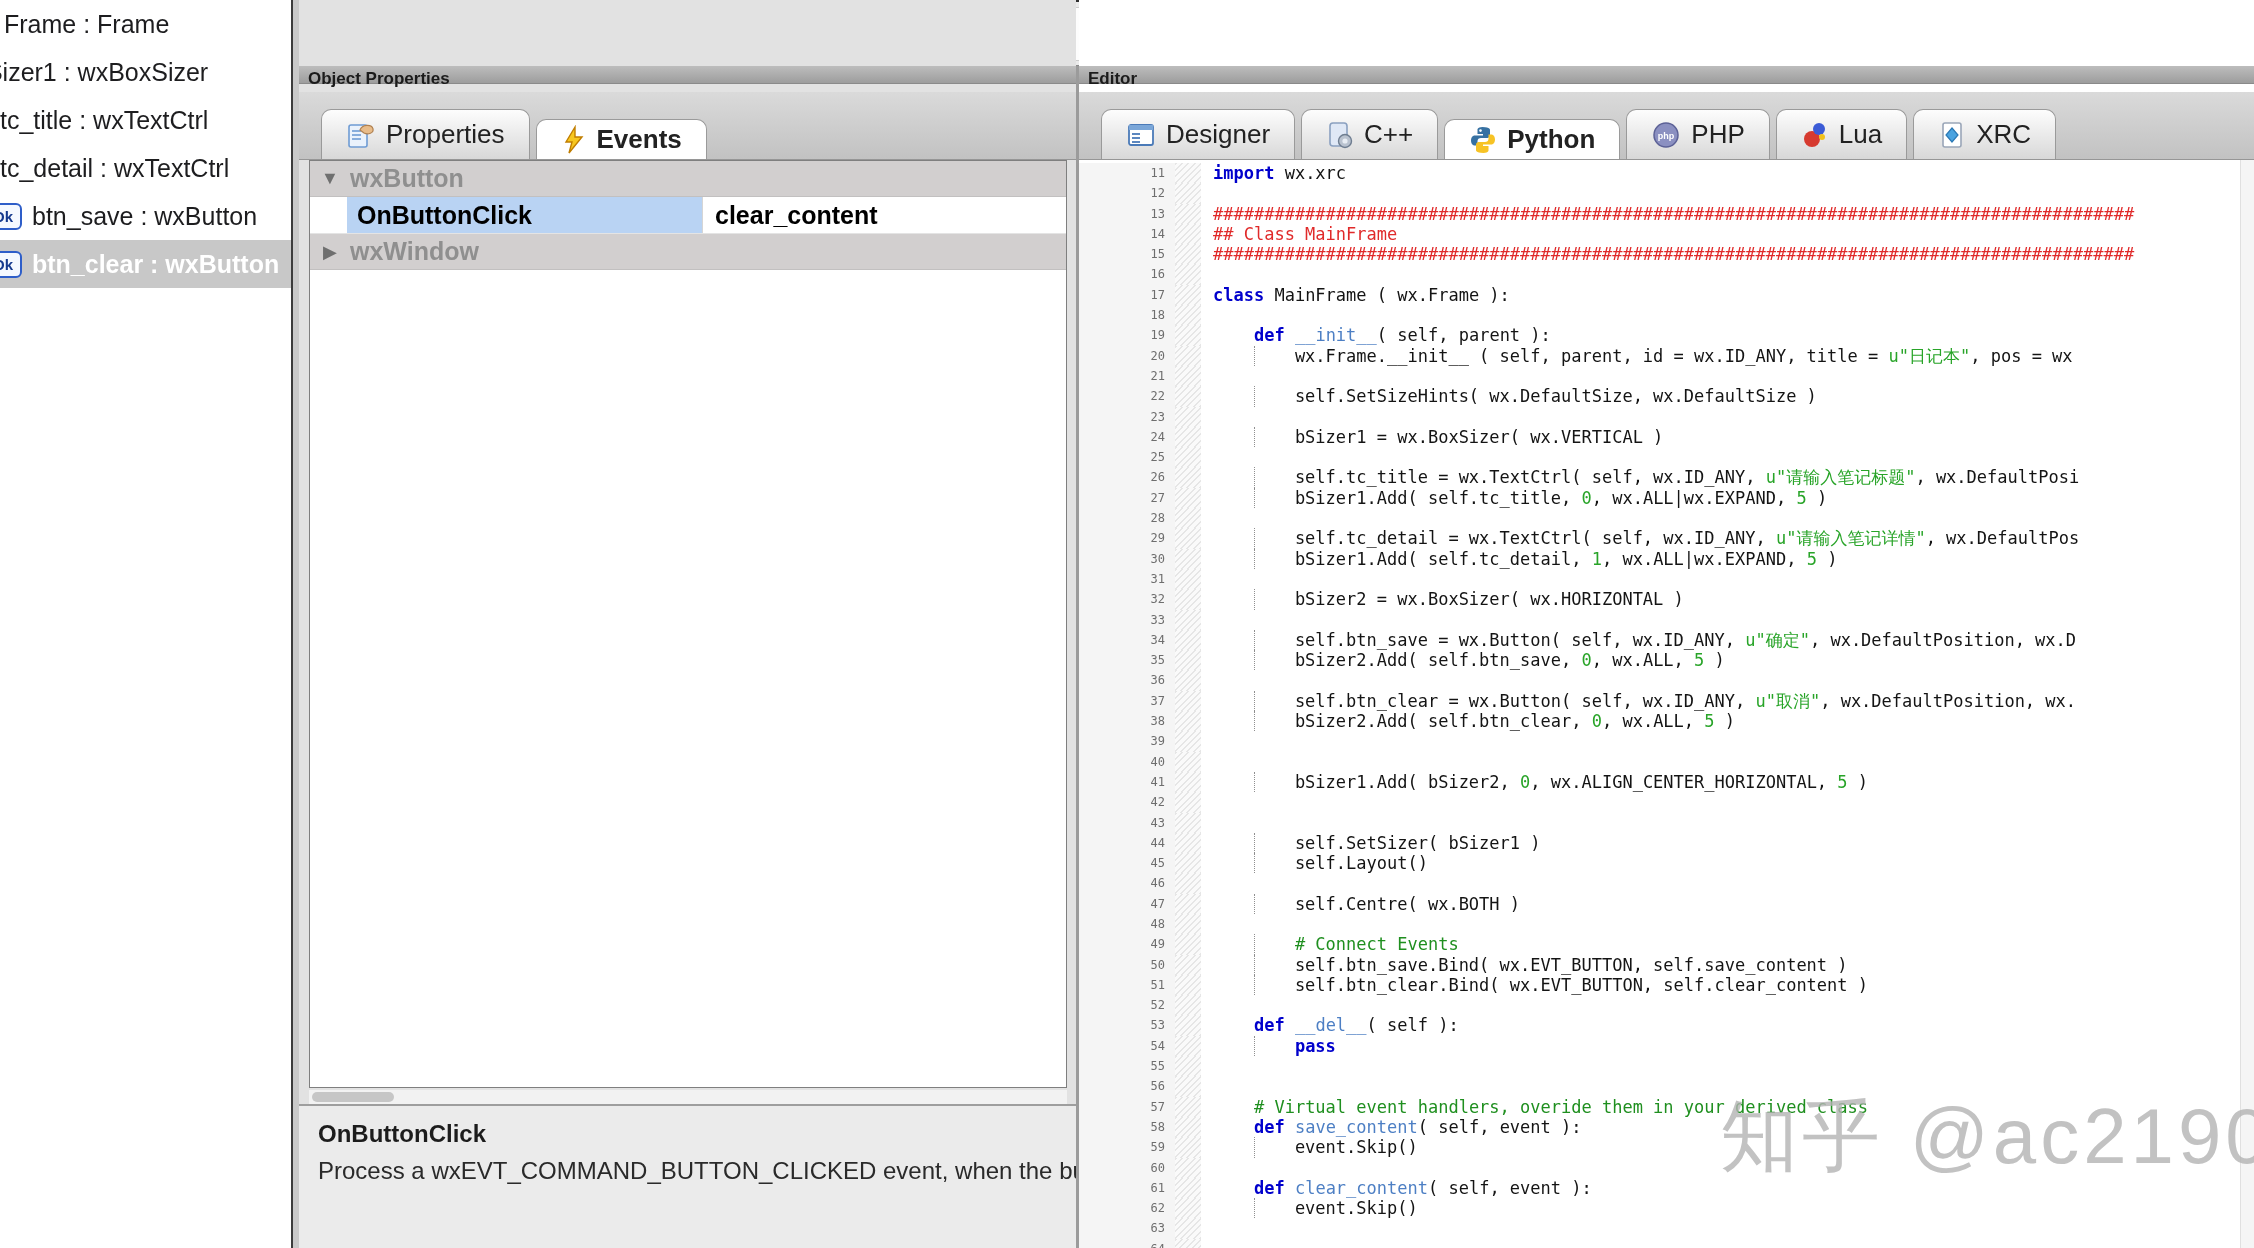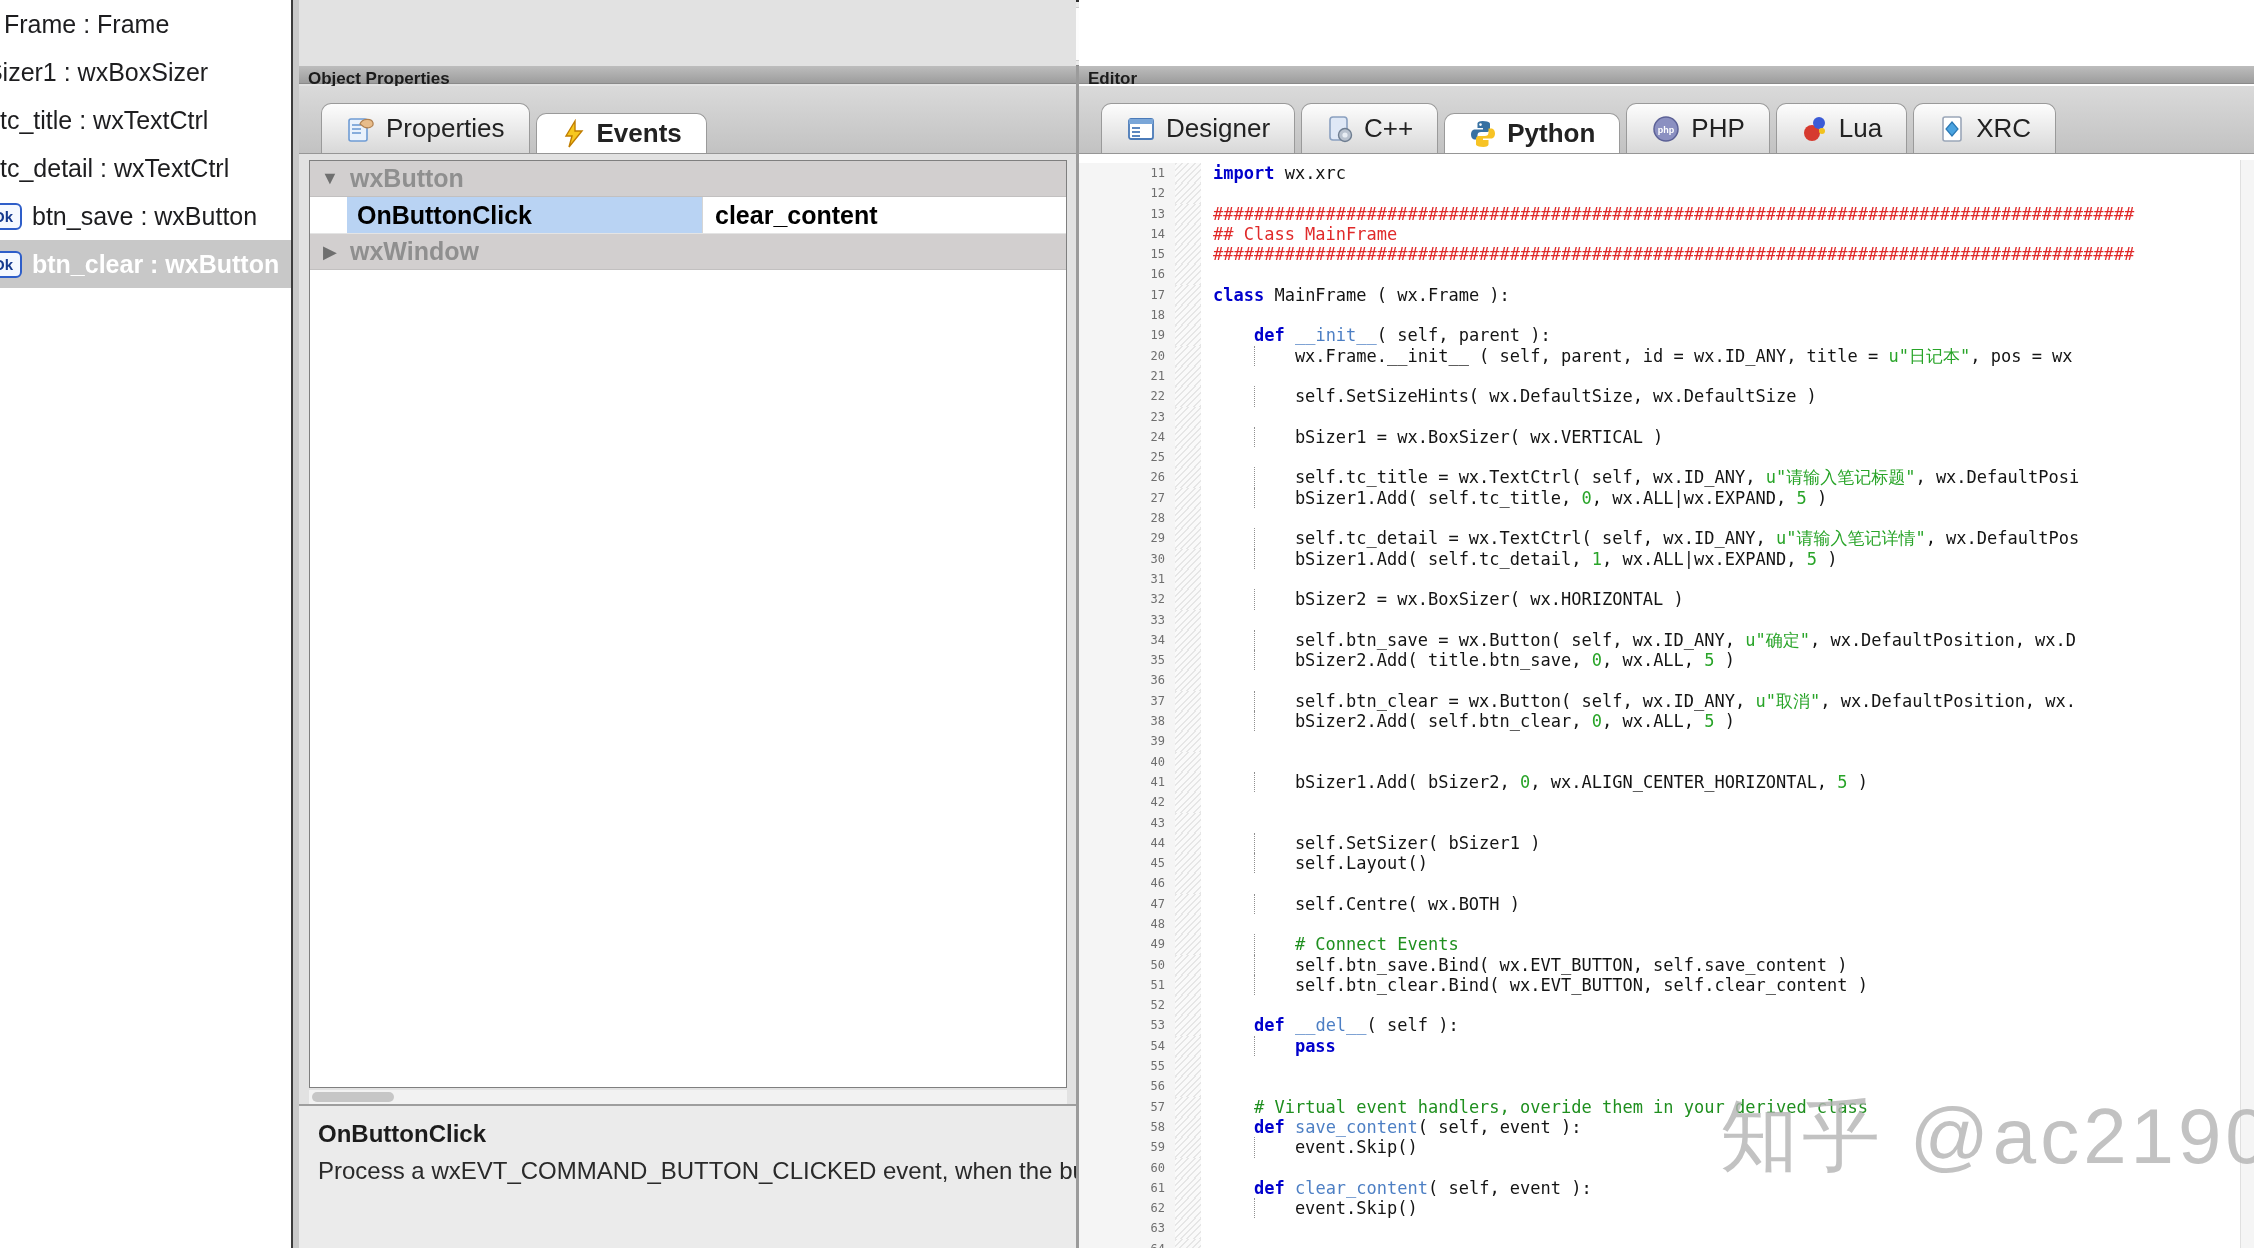--- a/index.html
+++ b/index.html
@@ -27,21 +27,21 @@
              display:flex; align-items:center; padding-left:16px; gap:5px; }
   .tool { width:60px; height:54px; background:#fdfdfd; border:1px solid #cccccc;
           border-radius:3px; display:flex; align-items:center; justify-content:center; }
   .tool svg { display:block; }
 
   
   .panel-header { position:absolute; top:66px; height:18px;
                   background:linear-gradient(#bdbdbd,#9d9d9d);
                   border-bottom:1px solid #8a8a8a; color:#1b1b1b; font-size:17px;
                   font-weight:bold; line-height:25px; padding-left:9px; }
-  .tabstrip { position:absolute; top:86px; height:68px;
+  .tabstrip { position:absolute; top:92px; height:68px;
               background:linear-gradient(#dadada,#c2c2c2);
               border-bottom:1px solid #969696; display:flex; align-items:flex-end;
               padding-left:22px; }
   .tab { height:50px; display:flex; align-items:center; gap:10px; padding:0 24px;
          font-size:26px; color:#222; background:linear-gradient(#fdfdfd,#d8d8d8);
          border:1px solid #9a9a9a; border-bottom:none; border-radius:10px 10px 0 0;
          margin-right:6px; position:relative; }
   .tab.active { background:#ffffff; font-weight:bold; height:40px; z-index:2; }
 
   
@@ -376,21 +376,21 @@
     <div class="code-line"><span class="ln">25</span><span class="fold"></span><span class="ct"></span></div>
     <div class="code-line"><span class="ln">26</span><span class="fold"></span><span class="ct"><i class="guide" style="left: 4ch;"></i><span class="tk-pln">        self.tc_title = wx.TextCtrl( self, wx.ID_ANY, </span><span class="tk-str">u"请输入笔记标题"</span><span class="tk-pln">, wx.DefaultPosi</span></span></div>
     <div class="code-line"><span class="ln">27</span><span class="fold"></span><span class="ct"><i class="guide" style="left: 4ch;"></i><span class="tk-pln">        bSizer1.Add( self.tc_title, </span><span class="tk-num">0</span><span class="tk-pln">, wx.ALL|wx.EXPAND, </span><span class="tk-num">5</span><span class="tk-pln"> )</span></span></div>
     <div class="code-line"><span class="ln">28</span><span class="fold"></span><span class="ct"></span></div>
     <div class="code-line"><span class="ln">29</span><span class="fold"></span><span class="ct"><i class="guide" style="left: 4ch;"></i><span class="tk-pln">        self.tc_detail = wx.TextCtrl( self, wx.ID_ANY, </span><span class="tk-str">u"请输入笔记详情"</span><span class="tk-pln">, wx.DefaultPos</span></span></div>
     <div class="code-line"><span class="ln">30</span><span class="fold"></span><span class="ct"><i class="guide" style="left: 4ch;"></i><span class="tk-pln">        bSizer1.Add( self.tc_detail, </span><span class="tk-num">1</span><span class="tk-pln">, wx.ALL|wx.EXPAND, </span><span class="tk-num">5</span><span class="tk-pln"> )</span></span></div>
     <div class="code-line"><span class="ln">31</span><span class="fold"></span><span class="ct"></span></div>
     <div class="code-line"><span class="ln">32</span><span class="fold"></span><span class="ct"><i class="guide" style="left: 4ch;"></i><span class="tk-pln">        bSizer2 = wx.BoxSizer( wx.HORIZONTAL )</span></span></div>
     <div class="code-line"><span class="ln">33</span><span class="fold"></span><span class="ct"></span></div>
     <div class="code-line"><span class="ln">34</span><span class="fold"></span><span class="ct"><i class="guide" style="left: 4ch;"></i><span class="tk-pln">        self.btn_save = wx.Button( self, wx.ID_ANY, </span><span class="tk-str">u"确定"</span><span class="tk-pln">, wx.DefaultPosition, wx.D</span></span></div>
-    <div class="code-line"><span class="ln">35</span><span class="fold"></span><span class="ct"><i class="guide" style="left: 4ch;"></i><span class="tk-pln">        bSizer2.Add( title.btn_save, </span><span class="tk-num">0</span><span class="tk-pln">, wx.ALL, </span><span class="tk-num">5</span><span class="tk-pln"> )</span></span></div>
+    <div class="code-line"><span class="ln">35</span><span class="fold"></span><span class="ct"><i class="guide" style="left: 4ch;"></i><span class="tk-pln">        bSizer2.Add( self.btn_save, </span><span class="tk-num">0</span><span class="tk-pln">, wx.ALL, </span><span class="tk-num">5</span><span class="tk-pln"> )</span></span></div>
     <div class="code-line"><span class="ln">36</span><span class="fold"></span><span class="ct"></span></div>
     <div class="code-line"><span class="ln">37</span><span class="fold"></span><span class="ct"><i class="guide" style="left: 4ch;"></i><span class="tk-pln">        self.btn_clear = wx.Button( self, wx.ID_ANY, </span><span class="tk-str">u"取消"</span><span class="tk-pln">, wx.DefaultPosition, wx.</span></span></div>
     <div class="code-line"><span class="ln">38</span><span class="fold"></span><span class="ct"><i class="guide" style="left: 4ch;"></i><span class="tk-pln">        bSizer2.Add( self.btn_clear, </span><span class="tk-num">0</span><span class="tk-pln">, wx.ALL, </span><span class="tk-num">5</span><span class="tk-pln"> )</span></span></div>
     <div class="code-line"><span class="ln">39</span><span class="fold"></span><span class="ct"></span></div>
     <div class="code-line"><span class="ln">40</span><span class="fold"></span><span class="ct"></span></div>
     <div class="code-line"><span class="ln">41</span><span class="fold"></span><span class="ct"><i class="guide" style="left: 4ch;"></i><span class="tk-pln">        bSizer1.Add( bSizer2, </span><span class="tk-num">0</span><span class="tk-pln">, wx.ALIGN_CENTER_HORIZONTAL, </span><span class="tk-num">5</span><span class="tk-pln"> )</span></span></div>
     <div class="code-line"><span class="ln">42</span><span class="fold"></span><span class="ct"></span></div>
     <div class="code-line"><span class="ln">43</span><span class="fold"></span><span class="ct"></span></div>
     <div class="code-line"><span class="ln">44</span><span class="fold"></span><span class="ct"><i class="guide" style="left: 4ch;"></i><span class="tk-pln">        self.SetSizer( bSizer1 )</span></span></div>
     <div class="code-line"><span class="ln">45</span><span class="fold"></span><span class="ct"><i class="guide" style="left: 4ch;"></i><span class="tk-pln">        self.Layout()</span></span></div>

